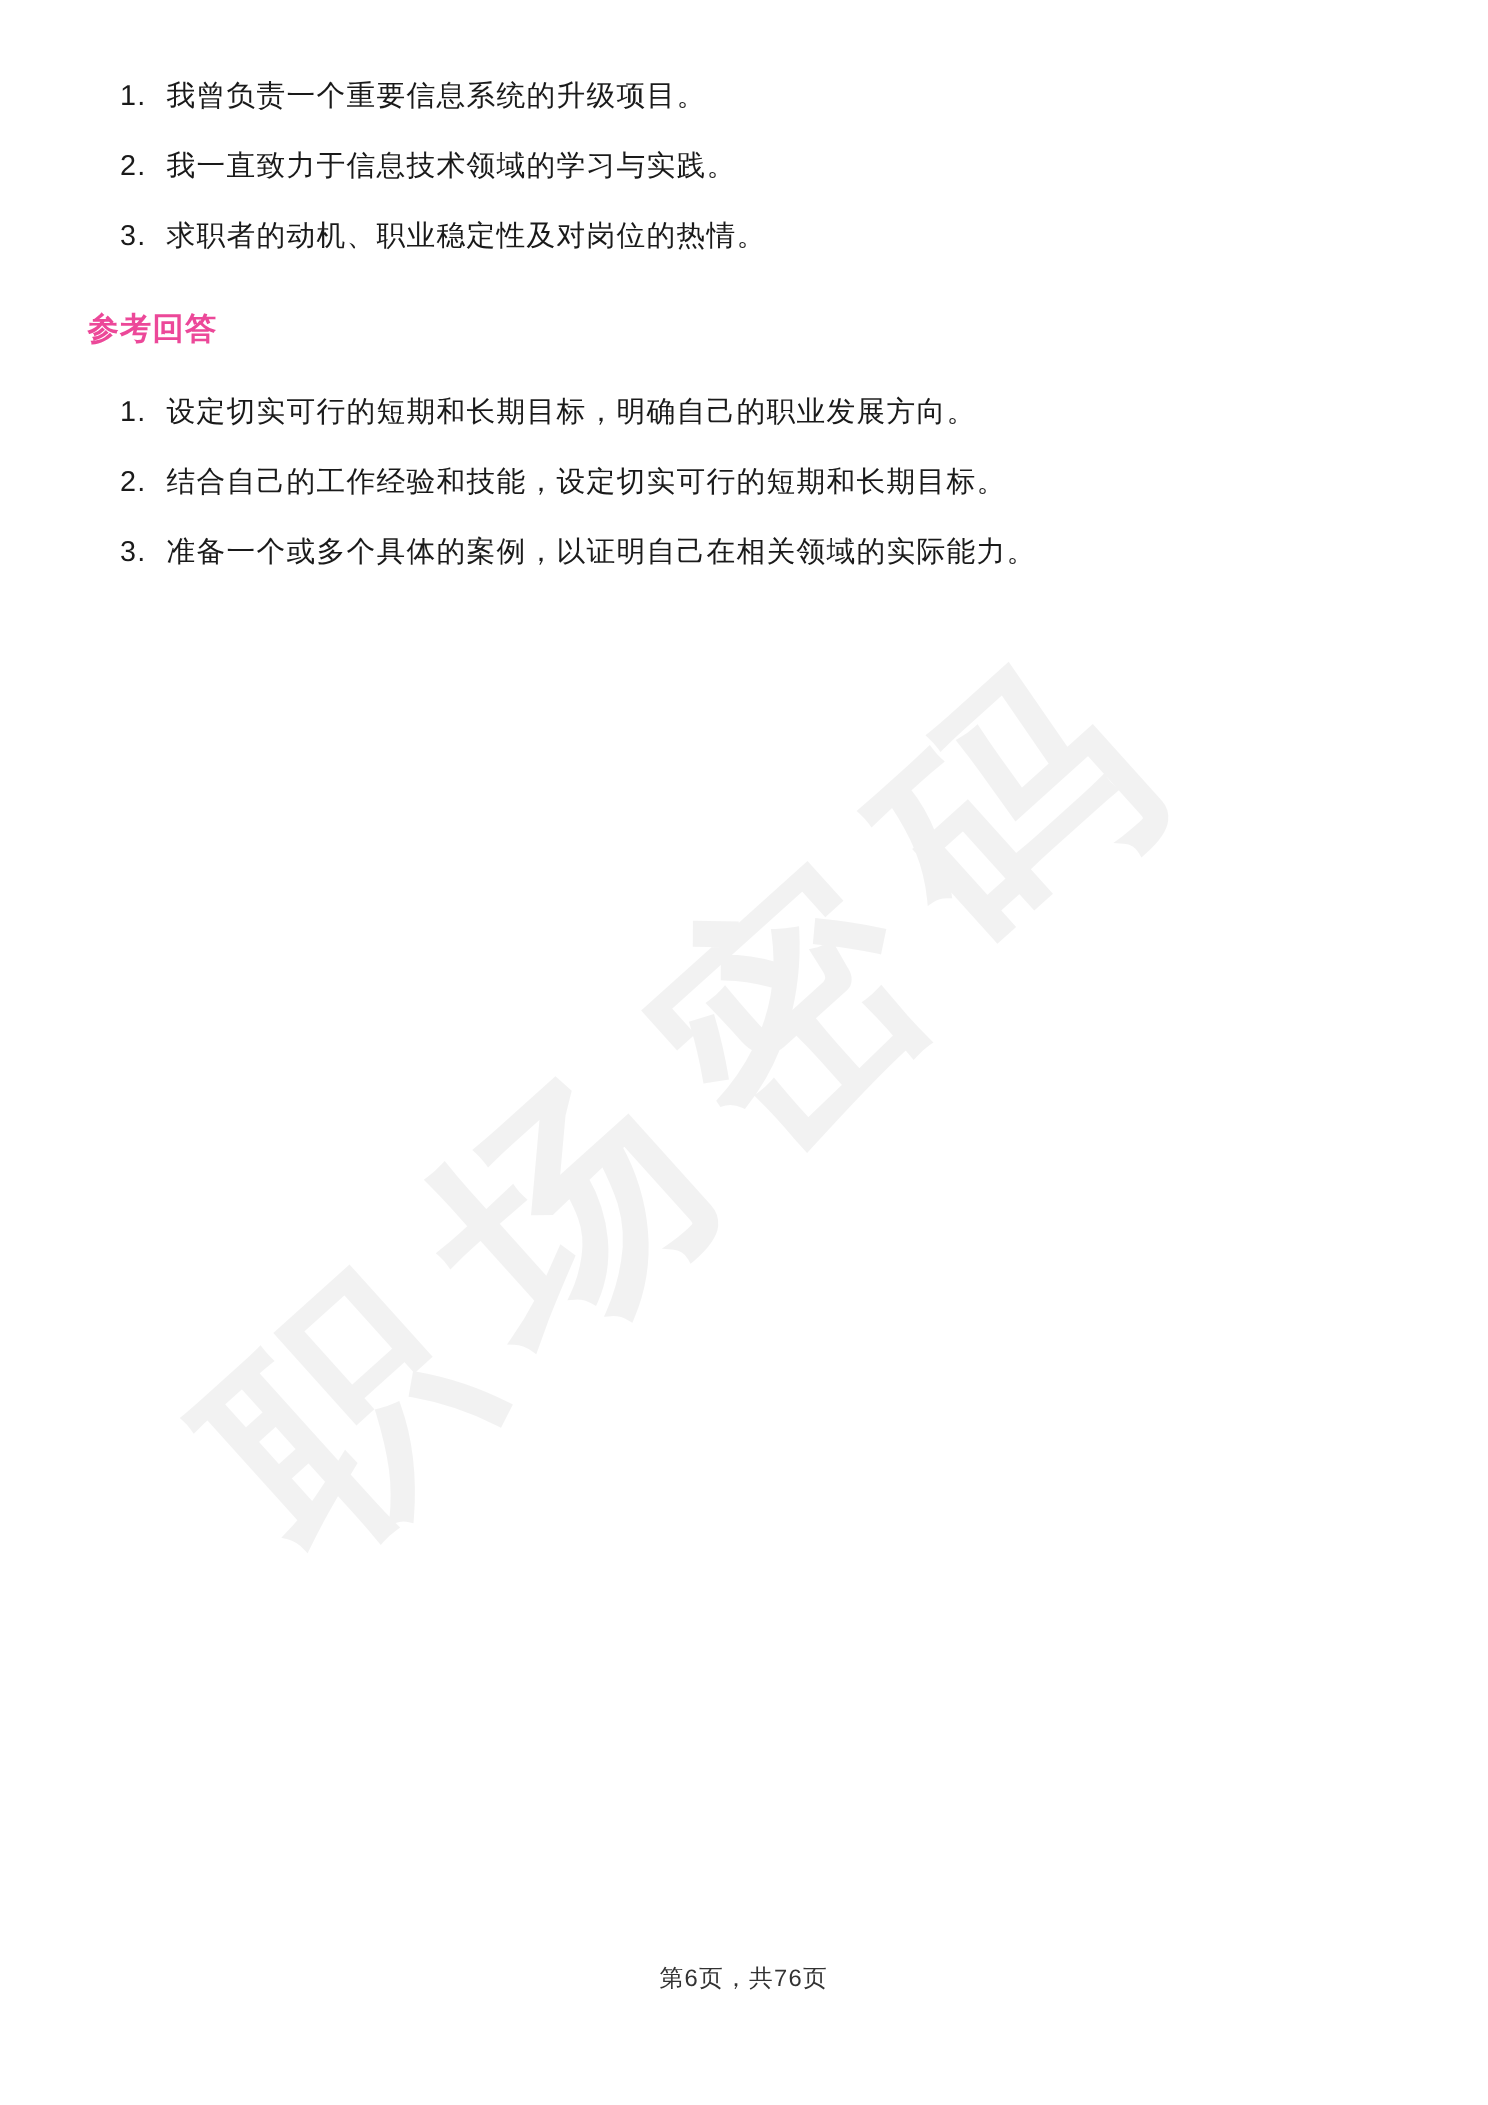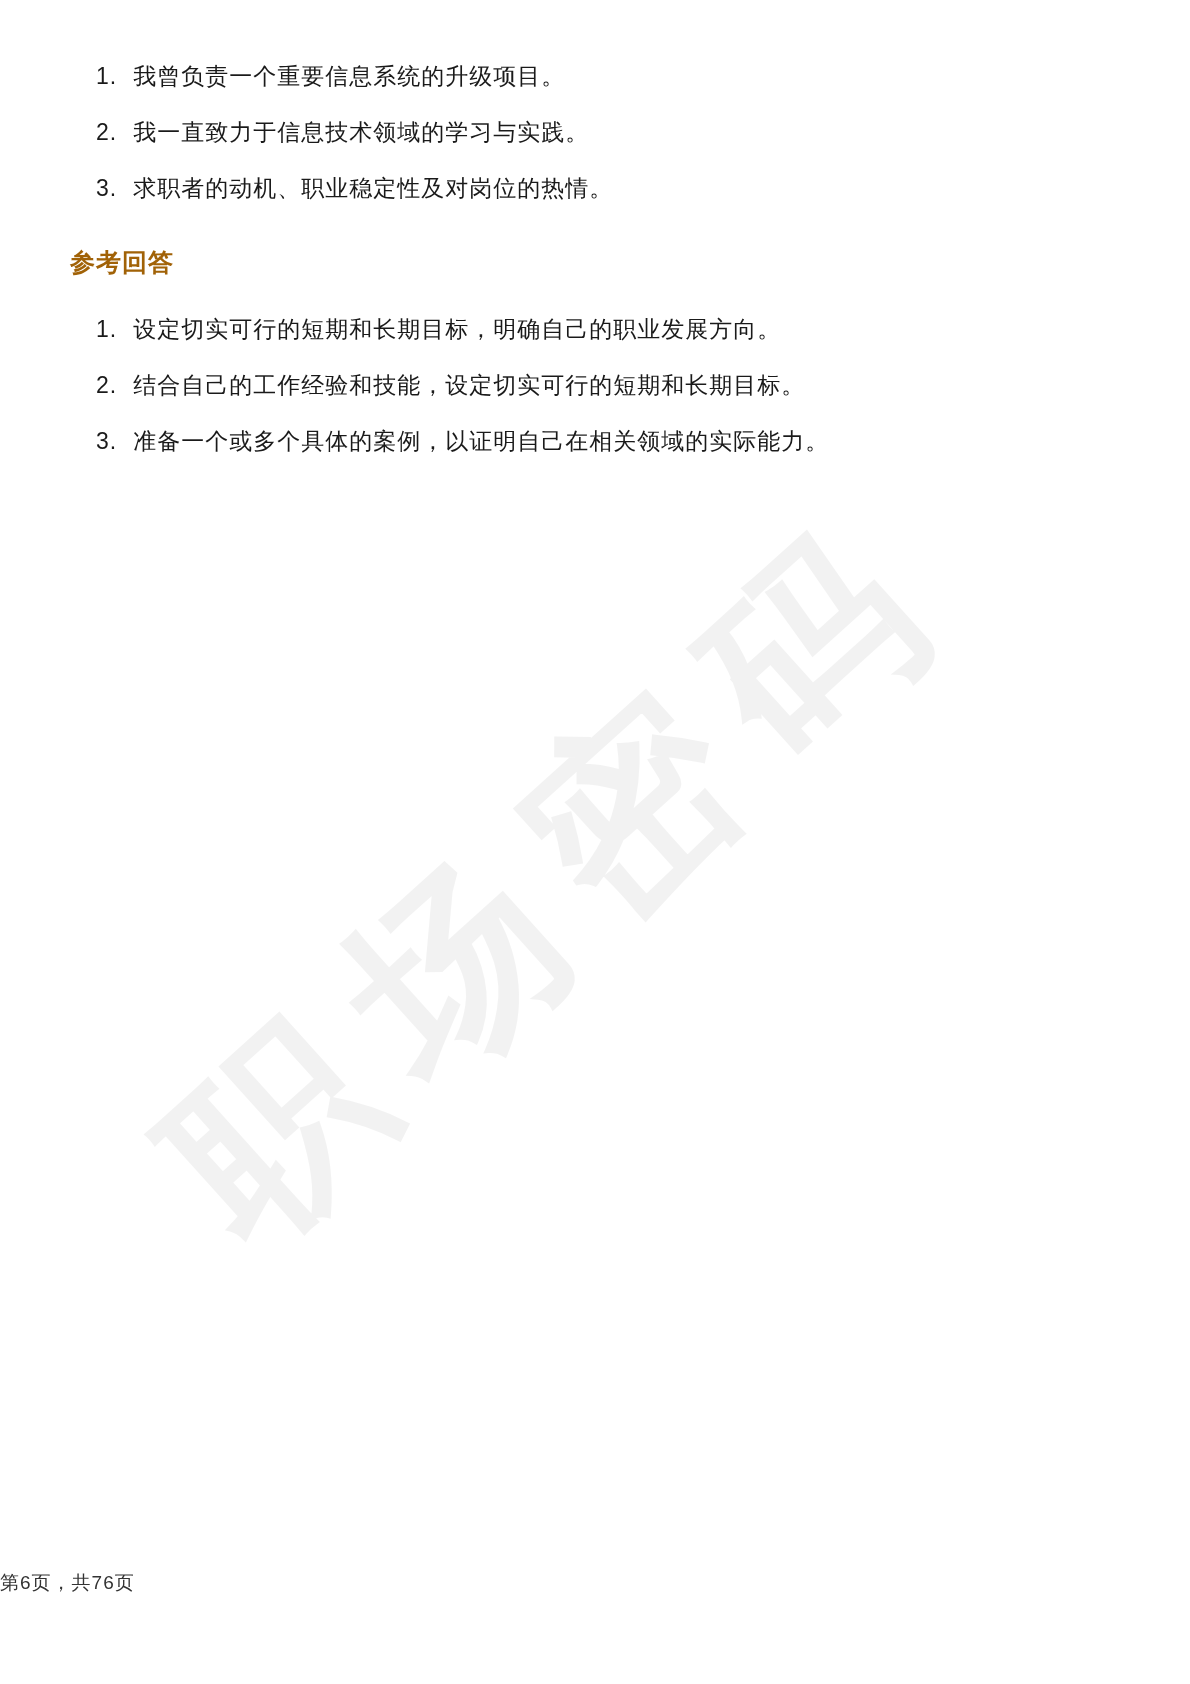--- a/index.html
+++ b/index.html
@@ -53,40 +53,40 @@
     flex: 0 0 auto;
     margin-right: 16px;
   }
   .num-list .txt {
     flex: 1 1 auto;
   }
   .section-heading {
     margin: 30px 0 22px 0;
     font-size: 25px;
     font-weight: 700;
-    color: #a16207;
+    color: #ec4899;
     letter-spacing: 1px;
   }
   .para {
     margin: 0 0 38px 0;
     font-size: 23px;
     line-height: 54px;
     letter-spacing: 1px;
     text-align: justify;
     text-justify: inter-ideograph;
   }
   .closing {
     margin-top: 44px;
   }
   .footer {
     position: absolute;
     left: 0;
     right: 0;
     bottom: 88px;
-    text-align: left;
+    text-align: center;
     font-size: 19px;
     color: #333333;
     letter-spacing: 1px;
     z-index: 1;
   }
 </style>
 </head>
 <body>
 
 <div class="page">

